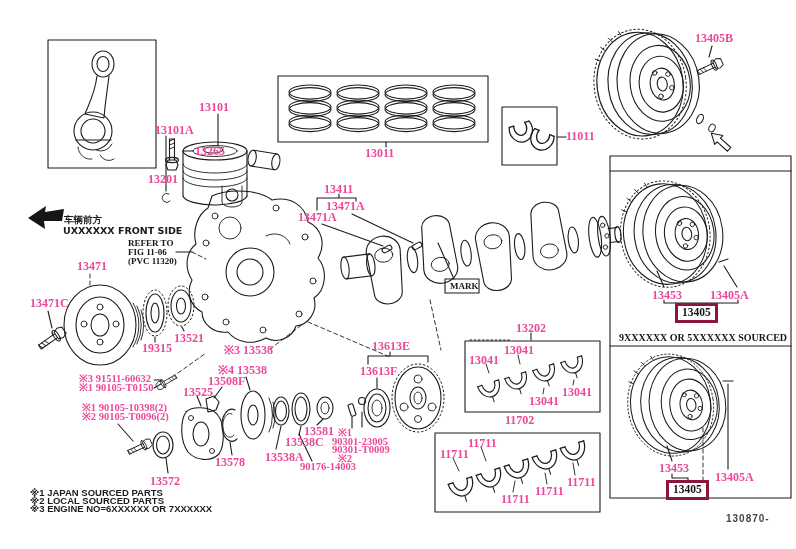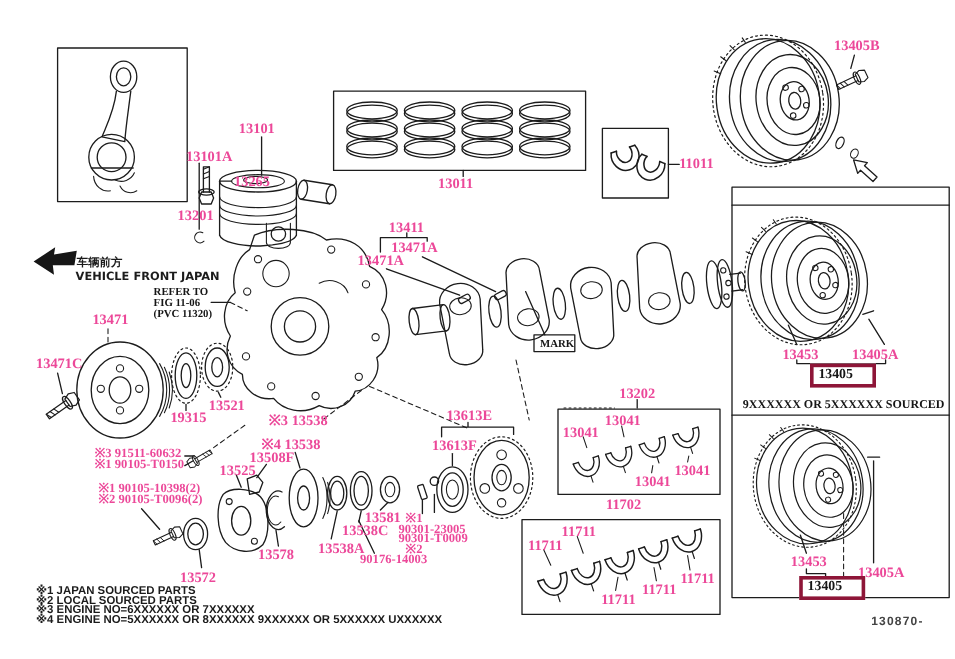--- a/index.html
+++ b/index.html
@@ -11,21 +11,21 @@
   svg .dash{stroke-dasharray:4 3;stroke-width:0.9;}
   svg .dots{stroke-dasharray:1.6 2.6;stroke-width:1;}
   svg .solidfill{fill:#161616;stroke:none;}
   .pl{position:absolute;font:bold 12px "Liberation Serif","DejaVu Serif",serif;
       color:#ec4899;white-space:nowrap;line-height:1;}
   .sm{font-size:10.5px;}
   .ttl{position:absolute;font:bold 10px "Liberation Serif","DejaVu Serif",serif;color:#161616;white-space:nowrap;line-height:1;}
   .fn{position:absolute;font:bold 9.5px "Liberation Sans","DejaVu Sans",sans-serif;color:#1b1b1b;white-space:nowrap;line-height:1;}
   .cnote{position:absolute;font:bold 9.5px "DejaVu Sans","Liberation Sans",sans-serif;color:#1b1b1b;white-space:nowrap;line-height:1;margin-top:16px;}
   .hl{position:absolute;font:bold 11.5px "Liberation Serif","DejaVu Serif",serif;color:#161616;
-      border:3px solid #8E1638;padding:1px 16px 1px 4px;background:#fff;line-height:1;white-space:nowrap;}
+      border:3px solid #8E1638;padding:1px 4px 1px 4px;background:#fff;line-height:1;white-space:nowrap;}
   .mark{position:absolute;font:bold 9px "Liberation Serif","DejaVu Serif",serif;color:#161616;white-space:nowrap;line-height:1;}
   .docid{position:absolute;font:bold 10px "Liberation Sans","DejaVu Sans",sans-serif;color:#444;letter-spacing:1px;}
 </style>
 </head>
 <body>
 
 <div class="stage">
 
 <svg width="796" height="549" viewBox="0 0 796 549">
   <defs>
@@ -395,21 +395,21 @@
 <div class="pl" style="left:652px;top:289px">13453</div>
 <div class="pl" style="left:710px;top:289px">13405A</div>
 <div class="hl" style="left:675px;top:303px">13405</div>
 
 <div class="ttl" style="left:619px;top:333px">9XXXXXX OR 5XXXXXX SOURCED</div>
 <div class="pl" style="left:659px;top:462px">13453</div>
 <div class="pl" style="left:715px;top:471px">13405A</div>
 <div class="hl" style="left:666px;top:480px">13405</div>
 
 <div class="cnote" style="left:64px;top:199px">车辆前方</div>
-<div class="cnote" style="left:63px;top:210px">VEHICLE FRONT JAPAN</div>
+<div class="cnote" style="left:63px;top:210px">UXXXXXX FRONT SIDE</div>
 
 <div class="mark" style="left:128px;top:239px">REFER TO</div>
 <div class="mark" style="left:128px;top:248px">FIG 11-06</div>
 <div class="mark" style="left:128px;top:257px">(PVC 11320)</div>
 
 <div class="pl" style="left:77px;top:260px">13471</div>
 <div class="pl" style="left:30px;top:297px">13471C</div>
 <div class="pl" style="left:142px;top:342px">19315</div>
 <div class="pl" style="left:174px;top:332px">13521</div>
 <div class="pl" style="left:324px;top:183px">13411</div>
@@ -446,17 +446,16 @@
 <div class="pl" style="left:304px;top:425px">13581</div>
 <div class="pl sm" style="left:338px;top:428px">※1</div>
 <div class="pl sm" style="left:332px;top:437px">90301-23005</div>
 <div class="pl sm" style="left:332px;top:445px">90301-T0009</div>
 <div class="pl sm" style="left:338px;top:454px">※2</div>
 <div class="pl sm" style="left:300px;top:462px">90176-14003</div>
 
 <div class="fn" style="left:30px;top:488px">※1 JAPAN SOURCED PARTS</div>
 <div class="fn" style="left:30px;top:496px">※2 LOCAL SOURCED PARTS</div>
 <div class="fn" style="left:30px;top:504px">※3 ENGINE NO=6XXXXXX OR 7XXXXXX</div>
-<div class="fn" style="left:30px;top:512px">※4 ENGINE NO=5XXXXXX OR 8XXXXXX 9XXXXXX OR 5XXXXXX UXXXXXX</div>
 
 <div class="docid" style="left:726px;top:513px">130870-</div>
 
 </div>
 
 </body></html>

